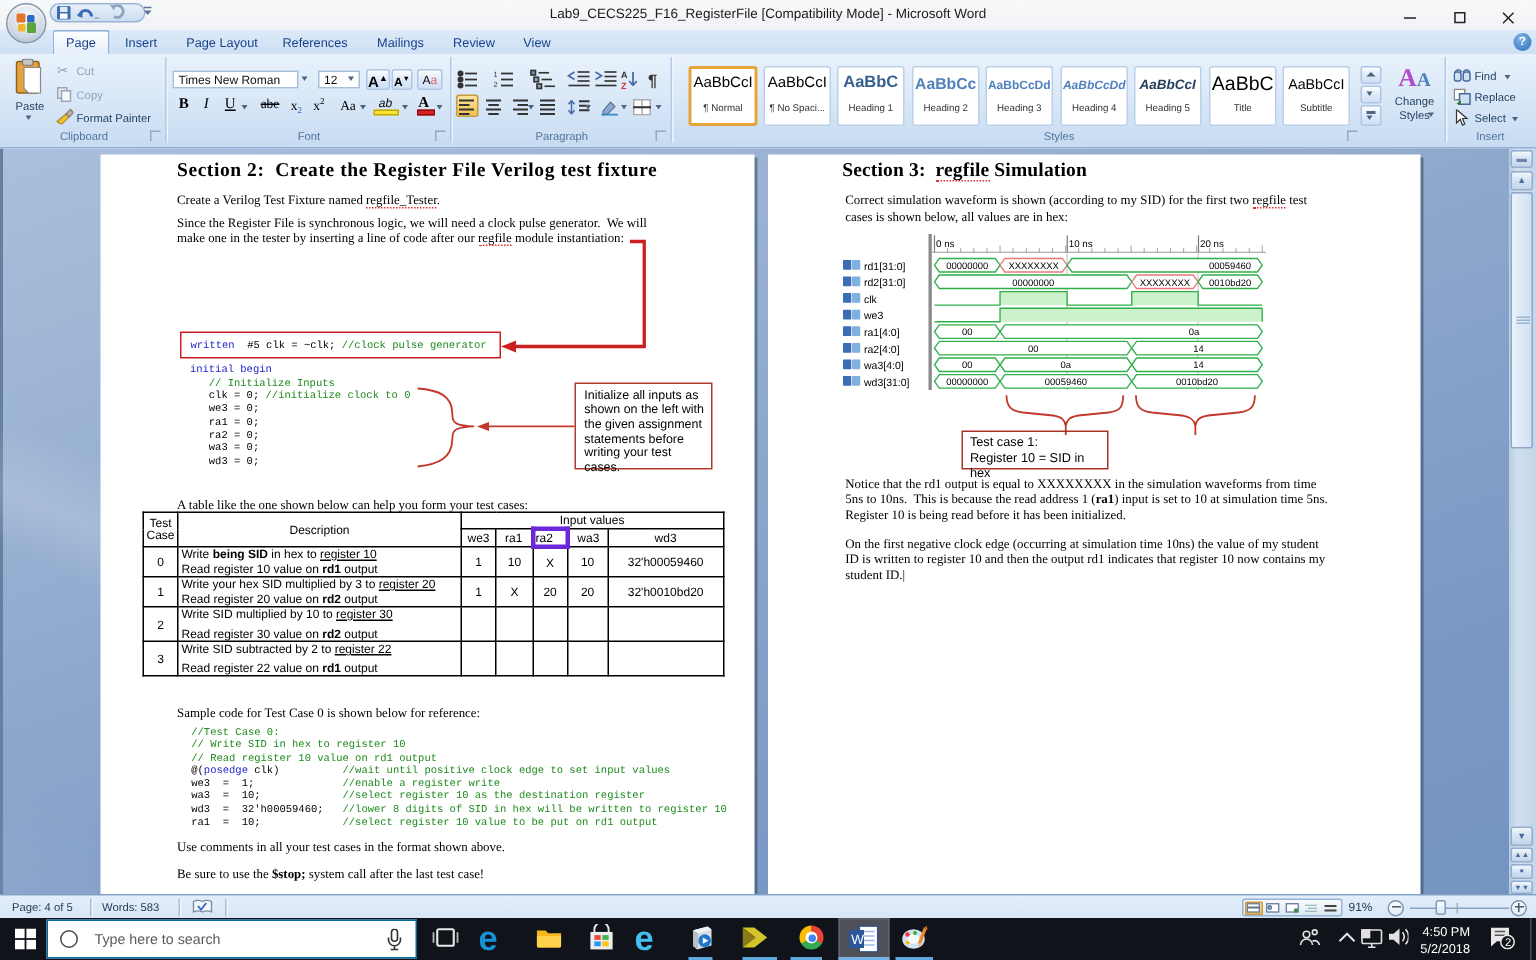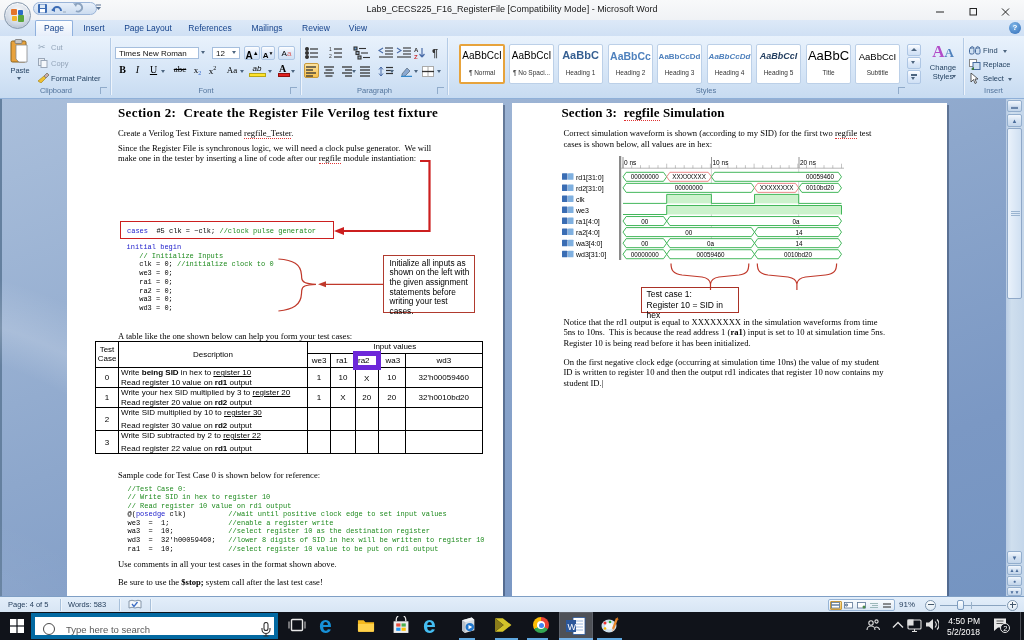--- a/index.html
+++ b/index.html
@@ -44,21 +44,21 @@
 .body{font-family:"Liberation Serif",serif;font-size:8.6px;color:#000;white-space:nowrap}
 
 #vsb{left:1006px;top:0;width:18px;height:497px;background:linear-gradient(90deg,#b9cce4,#cfdfee 30%,#c4d6ea)}
 .sbtn{left:1px;width:15px;background:linear-gradient(#f2f7fd,#d4e2f2 50%,#c3d5ea);border:1px solid #93aecd;border-radius:2px;color:#4a6c9b;font-size:6px;text-align:center}
 #thumb{left:1px;top:29px;width:15px;height:171px;background:linear-gradient(90deg,#eaf2fb,#d0e0f2);border:1px solid #8fa8c8;border-radius:2px}
 
 #status{left:0;top:596px;width:1024px;height:33px;background:linear-gradient(#e3eefa,#cbdcee);border-top:1px solid #7f9fc5;font-size:7.5px;color:#28415e}
 .ssep{top:2px;width:1px;height:12px;background:#a8c0da;box-shadow:1px 0 0 #f0f6fc}
 
 #task{left:0;top:612px;width:1024px;height:28px;background:#10131a}
-#search{left:31px;top:1px;width:247px;height:26px;background:#fff;border:4px solid #0369a1}
+#search{left:31px;top:1px;width:247px;height:26px;background:#fff;border:1px solid #0369a1}
 .ticon{top:4px;width:18px;height:18px}
 </style></head>
 <body>
 
 <div class="a" id="title"></div>
 <div class="a" id="ttext">Lab9_CECS225_F16_RegisterFile [Compatibility Mode]  -  Microsoft Word</div>
 <div class="a" id="qat"></div>
 <div class="a" id="orb">
     <div class="a sq1"></div>
     <div class="a sq2"></div>
@@ -308,21 +308,21 @@
 <div class="a car" style="left:1008px;top:78px"></div>
 
 <div class="a" id="doc">
     <div class="a" style="left:0;top:0;width:2px;height:497px;background:#64809f"></div>
 <div class="a sheen"></div>
 <div class="a page" id="p1">
 <div class="a h2" style="left:51px;top:2px">Section 2:&nbsp; Create the Register File Verilog test fixture</div>
 <div class="a body" style="left:51px;top:25px">Create a Verilog Test Fixture named <span class="sq">regfile_Tester</span>.</div>
 <div class="a body" style="left:51px;top:41px;line-height:9.7px">Since the Register File is synchronous logic, we will need a clock pulse generator.&nbsp; We will<br>make one in the tester by inserting a line of code after our <span class="sq">regfile</span> module instantiation:</div>
 <div class="a" style="left:53px;top:118px;width:214px;height:18px;border:1.6px solid #cc1f1f"></div>
-<pre class="a" style="left:60px;top:123.5px"><span class="kw">cases</span>  #5 clk = ~clk; <span class="cm">//clock pulse generator</span></pre>
+<pre class="a" style="left:60px;top:123.5px"><span class="kw">written</span>  #5 clk = ~clk; <span class="cm">//clock pulse generator</span></pre>
 <svg class="a" style="left:260px;top:40px" width="110" height="95" viewBox="0 0 110 95">
  <path d="M93,18 h9.5 V88 H16" fill="none" stroke="#cc1f1f" stroke-width="2.2"></path>
  <path d="M7,88 l10,-4 v8 z" fill="#cc1f1f"></path>
 </svg>
 <pre class="a" style="left:59.6px;top:140px"><span class="kw">initial begin</span>
    <span class="cm">// Initialize Inputs</span>
    clk = 0; <span class="cm">//initialize clock to 0</span>
    we3 = 0;
    ra1 = 0;
    ra2 = 0;
@@ -349,21 +349,21 @@
         </colgroup>
 <tbody>
           <tr style="height:10px">
             <td rowspan="2" style="border:1px solid #000;text-align:center;line-height:8.5px">Test<br>Case</td>
             <td rowspan="2" style="border:1px solid #000;text-align:center">Description</td>
             <td colspan="5" style="border:1px solid #000;text-align:center">Input values</td>
           </tr>
 <tr style="height:9px">
             <td style="border:1px solid #000;text-align:center">we3</td>
             <td style="border:1px solid #000;text-align:center">ra1</td>
-            <td style="border:5px solid #6d28d9;text-align:left">ra2</td>
+            <td style="border:3px solid #6d28d9;text-align:left">ra2</td>
             <td style="border:1px solid #000;text-align:center">wa3</td>
             <td style="border:1px solid #000;text-align:center">wd3</td>
           </tr>
 <tr style="height:20px">
             <td style="border:1px solid #000;text-align:center">0</td>
             <td style="border:1px solid #000;padding-left:2px;line-height:9.5px">Write <b>being SID</b> in hex to <u>register 10</u><br>Read register 10 value on <b>rd1</b> output</td>
             <td style="border:1px solid #000;text-align:center">1</td>
             <td style="border:1px solid #000;text-align:center">10</td>
             <td style="border:1px solid #000;text-align:center">X</td>
             <td style="border:1px solid #000;text-align:center">10</td>

